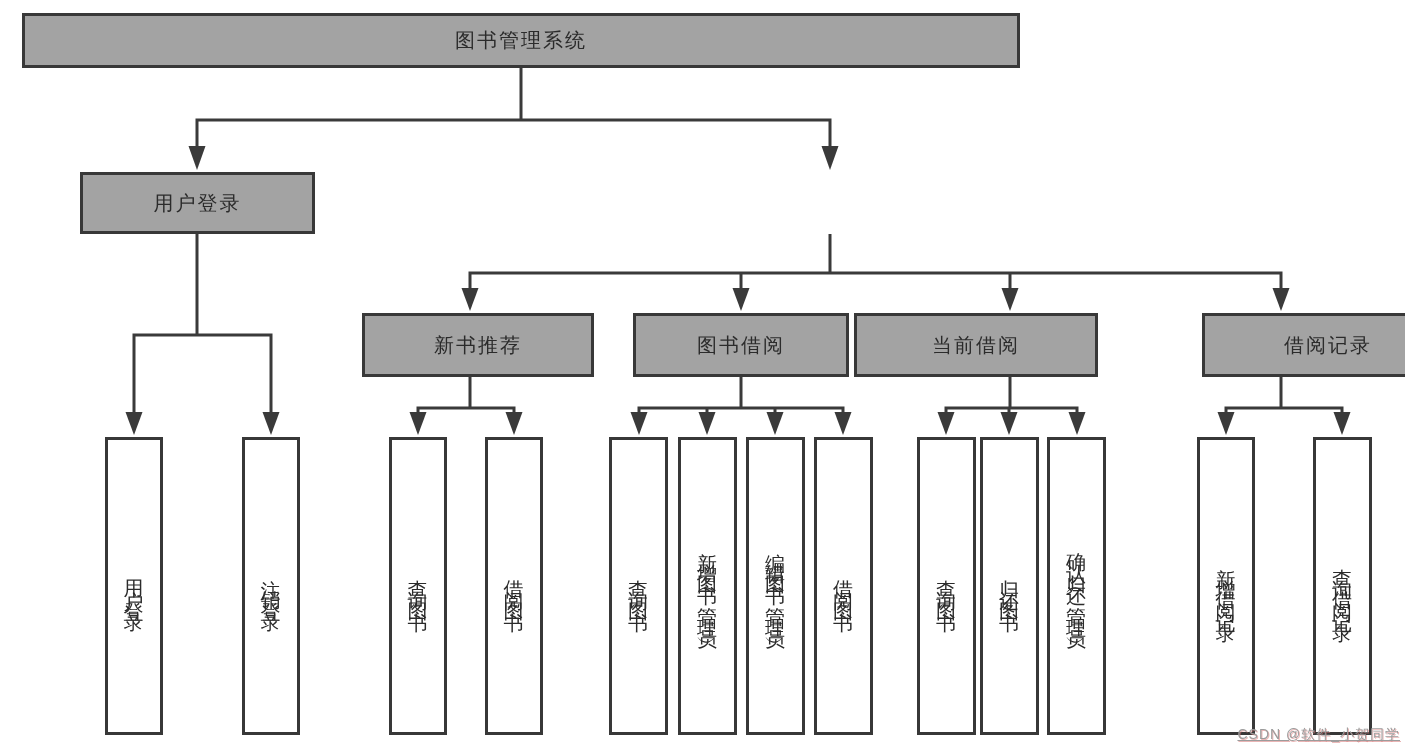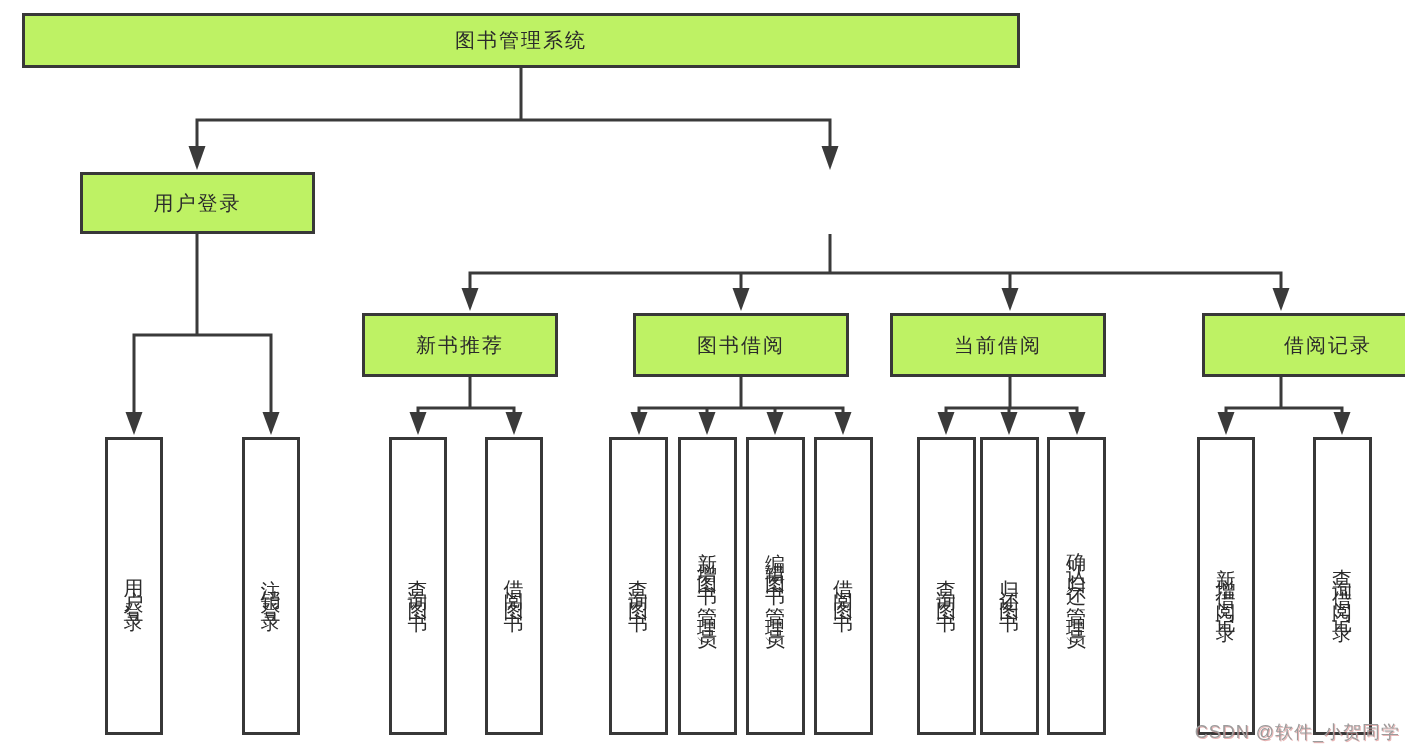--- a/index.html
+++ b/index.html
@@ -20,21 +20,21 @@
     left: 0;
     top: 0;
     width: 1405px;
     height: 747px;
     pointer-events: none;
   }
   .node {
     position: absolute;
     box-sizing: border-box;
     border: 3px solid #383838;
-    background: #bef264;
+    background: #a3a3a3;
     display: flex;
     align-items: center;
     justify-content: center;
     color: #2b2b2b;
     font-size: 20px;
     font-weight: 500;
     letter-spacing: 2px;
     white-space: nowrap;
   }
   .leaf {
@@ -52,24 +52,25 @@
   .leaf span {
     writing-mode: vertical-rl;
     text-orientation: mixed;
     letter-spacing: 11px;
     line-height: 1;
   }
   .watermark {
     position: absolute;
     right: 5px;
     bottom: 3px;
-    font-size: 18px;
+    font-size: 14px;
     color: #9c9c9c;
     text-shadow: 1px 1px 0 rgba(216, 120, 120, 0.55);
     letter-spacing: 1px;
+    text-decoration: underline;
   }
 </style>
 </head>
 <body>
 
 <div class="canvas">
 
   <svg class="connector-layer" viewBox="0 0 1405 747" xmlns="http://www.w3.org/2000/svg">
     <g stroke="#3a3a3a" stroke-width="3" fill="none">
       <path d="M521 68 V121.5 M195.5 120 H831.5 M197 118.5 V148 M830 118.5 V148"></path>
@@ -100,23 +101,23 @@
       <polygon points="1068.5,412 1085.5,412 1077,435"></polygon>
       <polygon points="1217.5,412 1234.5,412 1226,435"></polygon>
       <polygon points="1333.5,412 1350.5,412 1342,435"></polygon>
     </g>
   </svg>
 
   <div class="node" style="left:22px; top:13px; width:998px; height:55px;">图书管理系统</div>
 
   <div class="node" style="left:80px; top:172px; width:235px; height:62px;">用户登录</div>
 
-  <div class="node" style="left:362px; top:313px; width:196px; height:64px;">新书推荐</div>
+  <div class="node" style="left:362px; top:313px; width:232px; height:64px;">新书推荐</div>
   <div class="node" style="left:633px; top:313px; width:216px; height:64px;font-family:Liberation Serif, serif;">图书借阅</div>
-  <div class="node" style="left:890px; top:313px; width:216px; height:64px;">当前借阅</div>
+  <div class="node" style="left:854px; top:313px; width:244px; height:64px;">当前借阅</div>
   <div class="node" style="left:1202px; top:313px; width:252px; height:64px;">借阅记录</div>
 
   <div class="leaf" style="left:105px; top:437px; width:58px; height:298px;">
     <span>用户登录</span>
   </div>
   <div class="leaf" style="left:242px; top:437px; width:58px; height:298px;">
     <span>注销登录</span>
   </div>
 
   <div class="leaf" style="left:389px; top:437px; width:58px; height:298px;">

